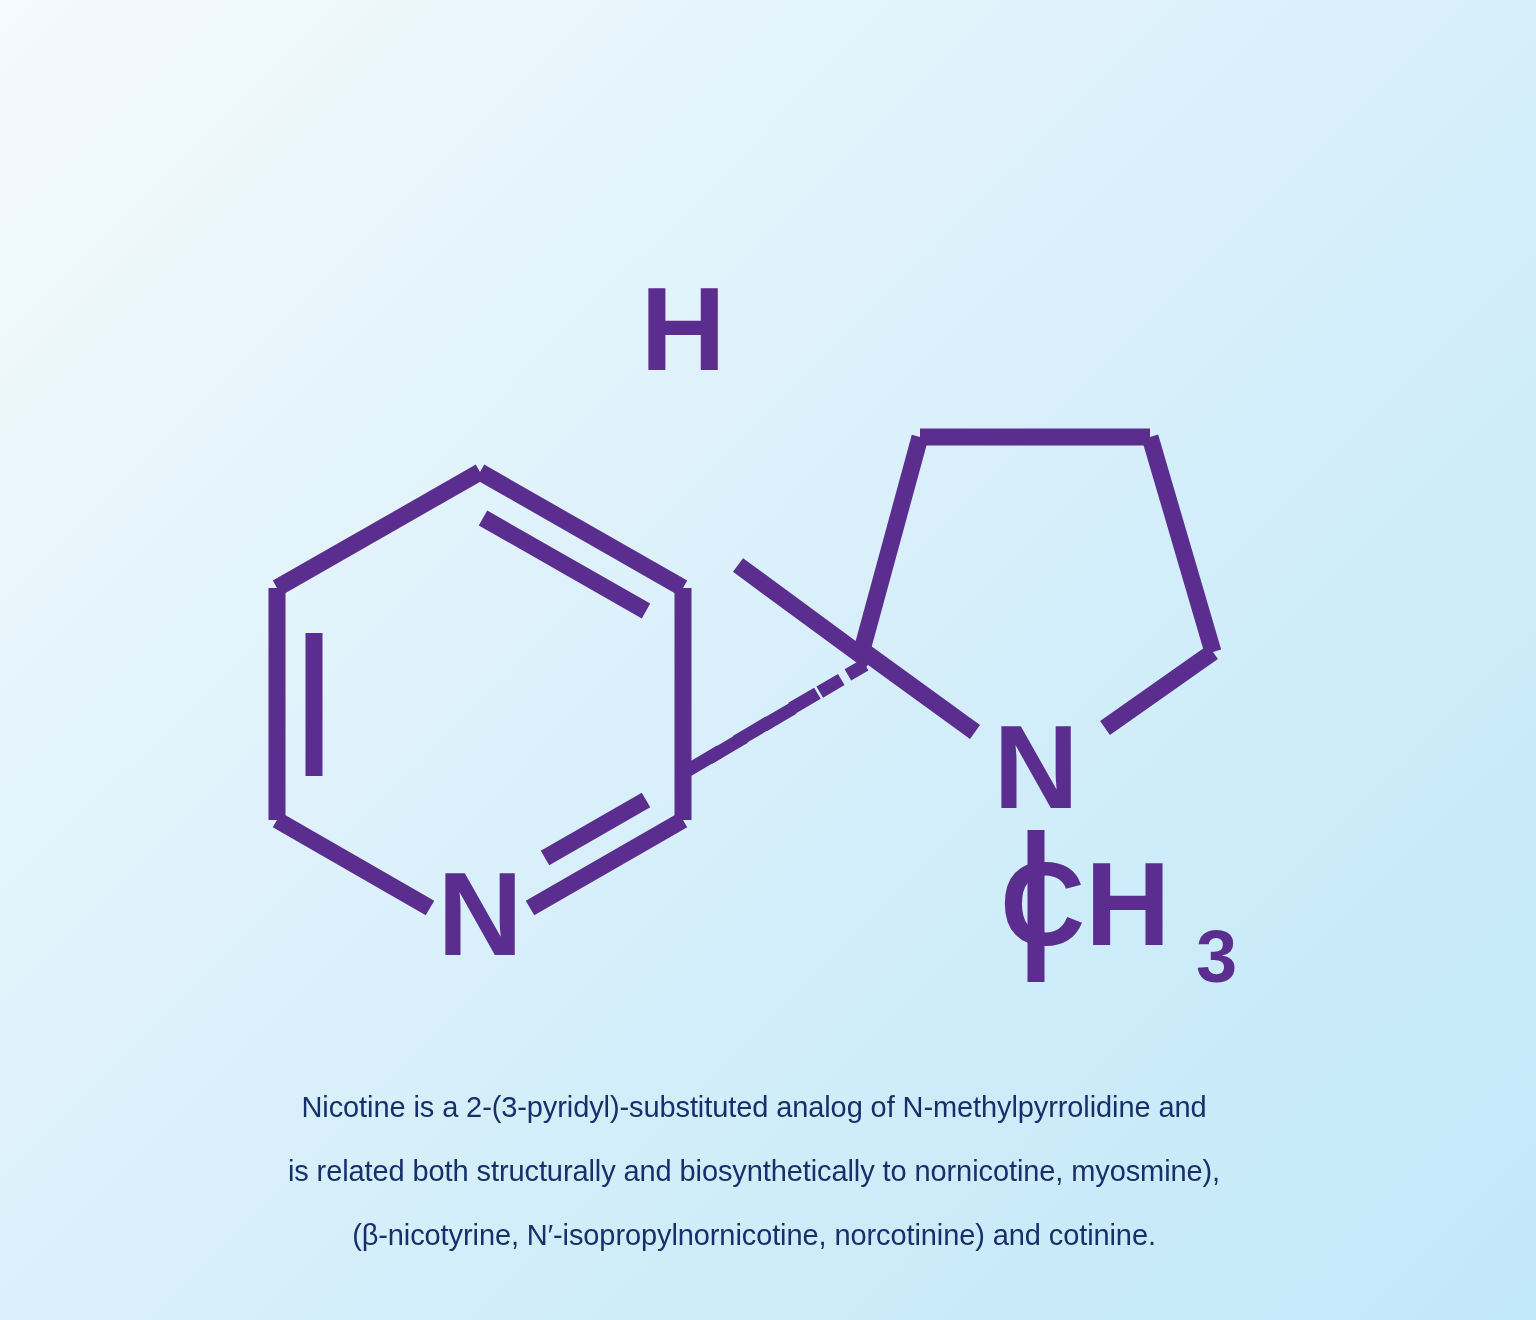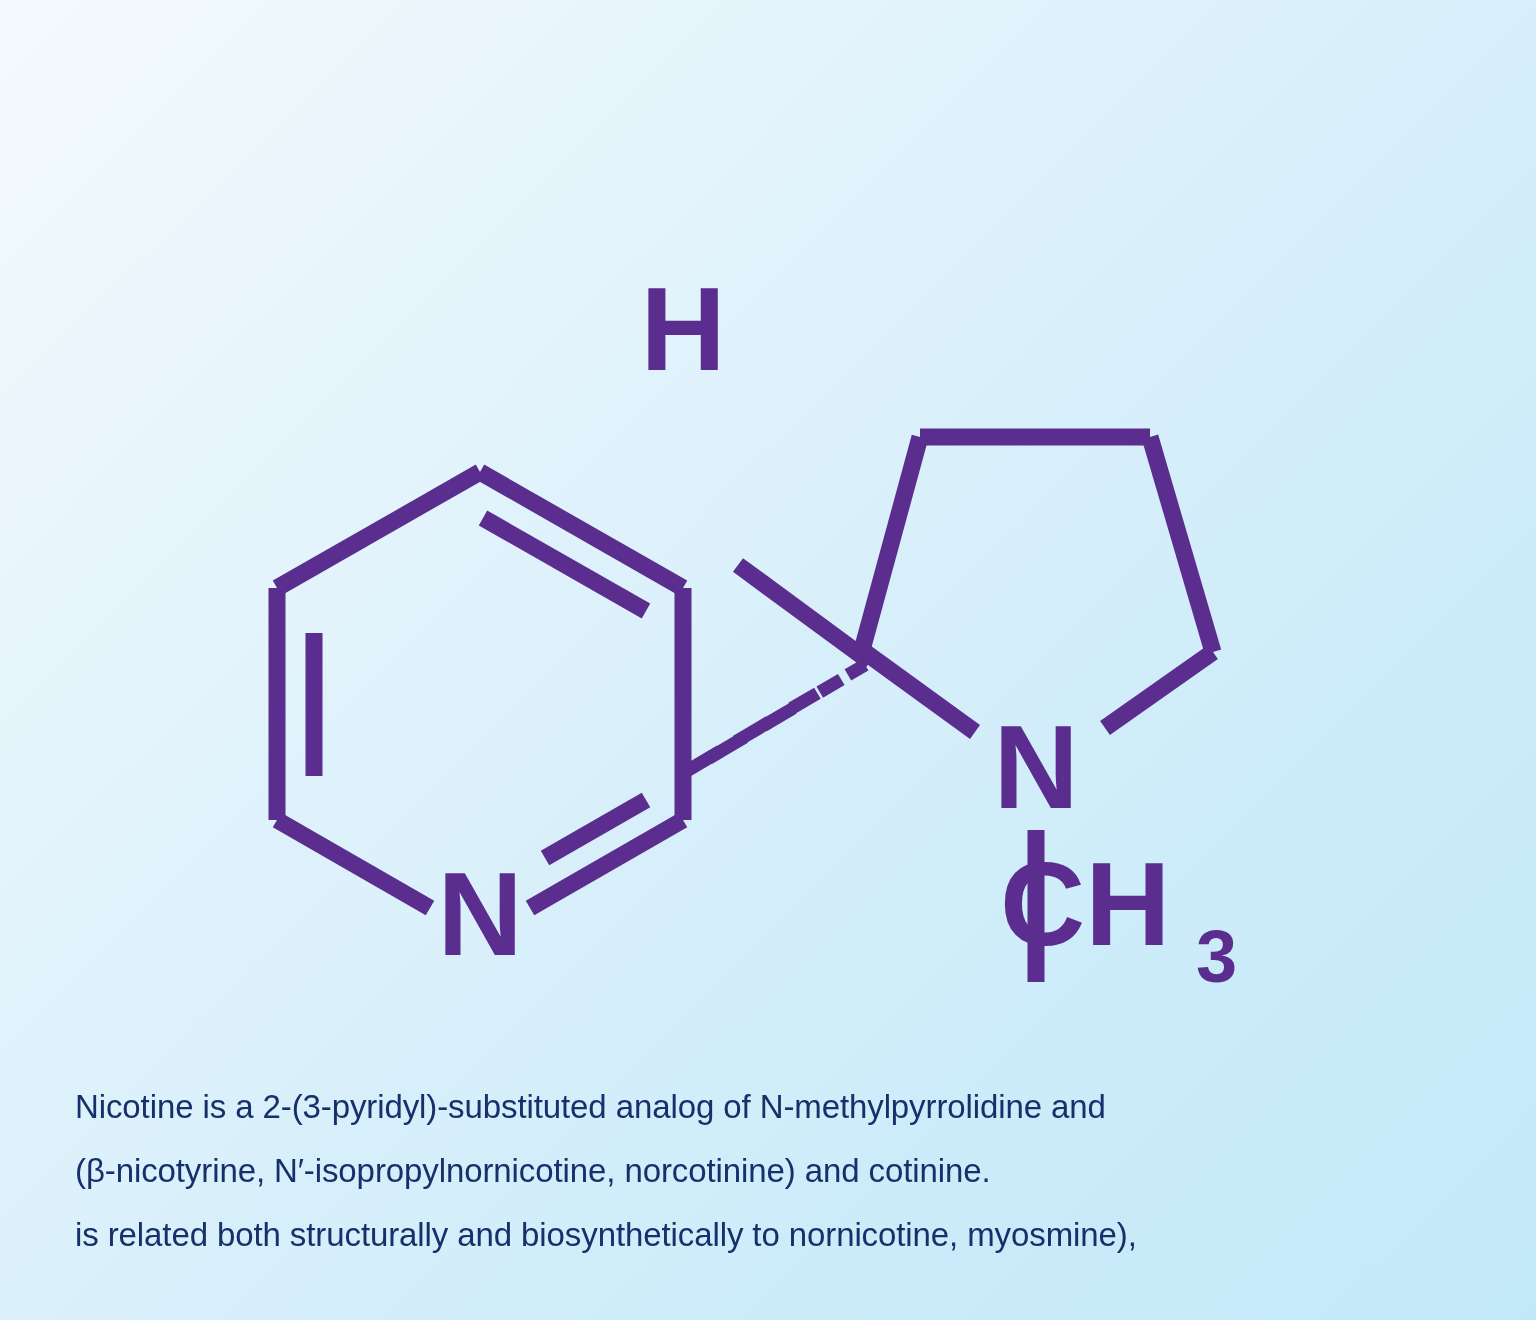--- a/index.html
+++ b/index.html
@@ -50,26 +50,26 @@
   }
   svg.molecule {
     display: block;
     width: 1536px;
     height: 880px;
   }
 
   
   .caption {
     position: absolute;
-    left: 75px;
+    left: 54px;
     top: 1075px;
     width: 1400px;
-    text-align: left;
+    text-align: center;
     color: #16306b;
-    font-size: 33px;
+    font-size: 29px;
     line-height: 64px;
     letter-spacing: -0.1px;
   }
   .caption .cl {
     display: block;
     white-space: nowrap;
   }
 </style>
 </head>
 <body>
@@ -128,17 +128,17 @@
       <text x="1036" y="638" font-family="Liberation Sans, sans-serif" font-size="118" font-weight="bold" fill="#5b2d8e" text-anchor="middle">N</text>
 
       <text x="1000" y="775" font-family="Liberation Sans, sans-serif" font-size="118" font-weight="bold" fill="#5b2d8e" text-anchor="start">CH</text>
 
       <text x="1196" y="812" font-family="Liberation Sans, sans-serif" font-size="74" font-weight="bold" fill="#5b2d8e" text-anchor="start">3</text>
     </svg>
   </div>
 
   <div class="caption">
     <span class="cl">Nicotine is a 2-(3-pyridyl)-substituted analog of N-methylpyrrolidine and</span>
+    <span class="cl">is related both structurally and biosynthetically to nornicotine, myosmine),</span>
     <span class="cl">(β-nicotyrine, N′-isopropylnornicotine, norcotinine) and cotinine.</span>
-    <span class="cl">is related both structurally and biosynthetically to nornicotine, myosmine),</span>
   </div>
 
 </div>
 
 </body></html>

